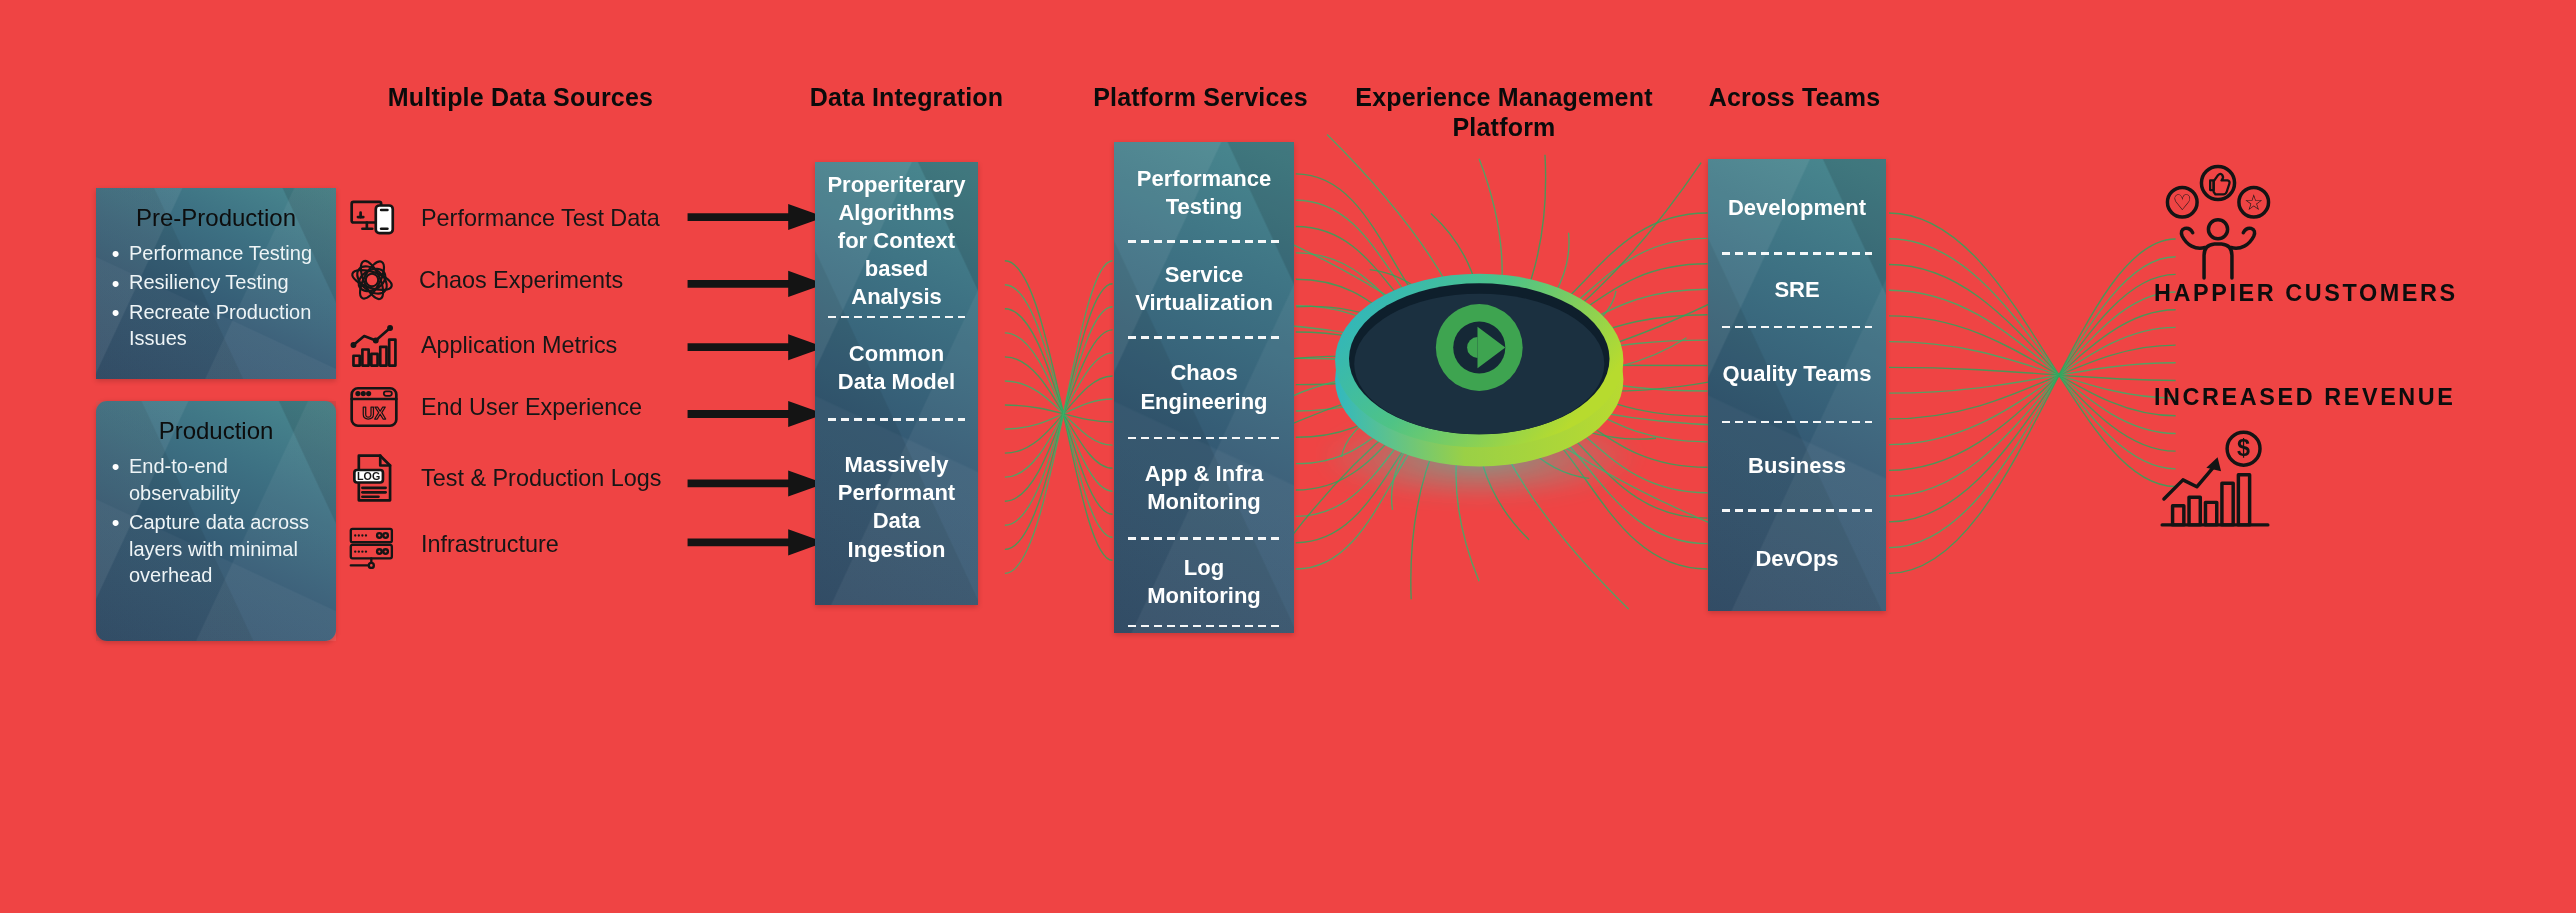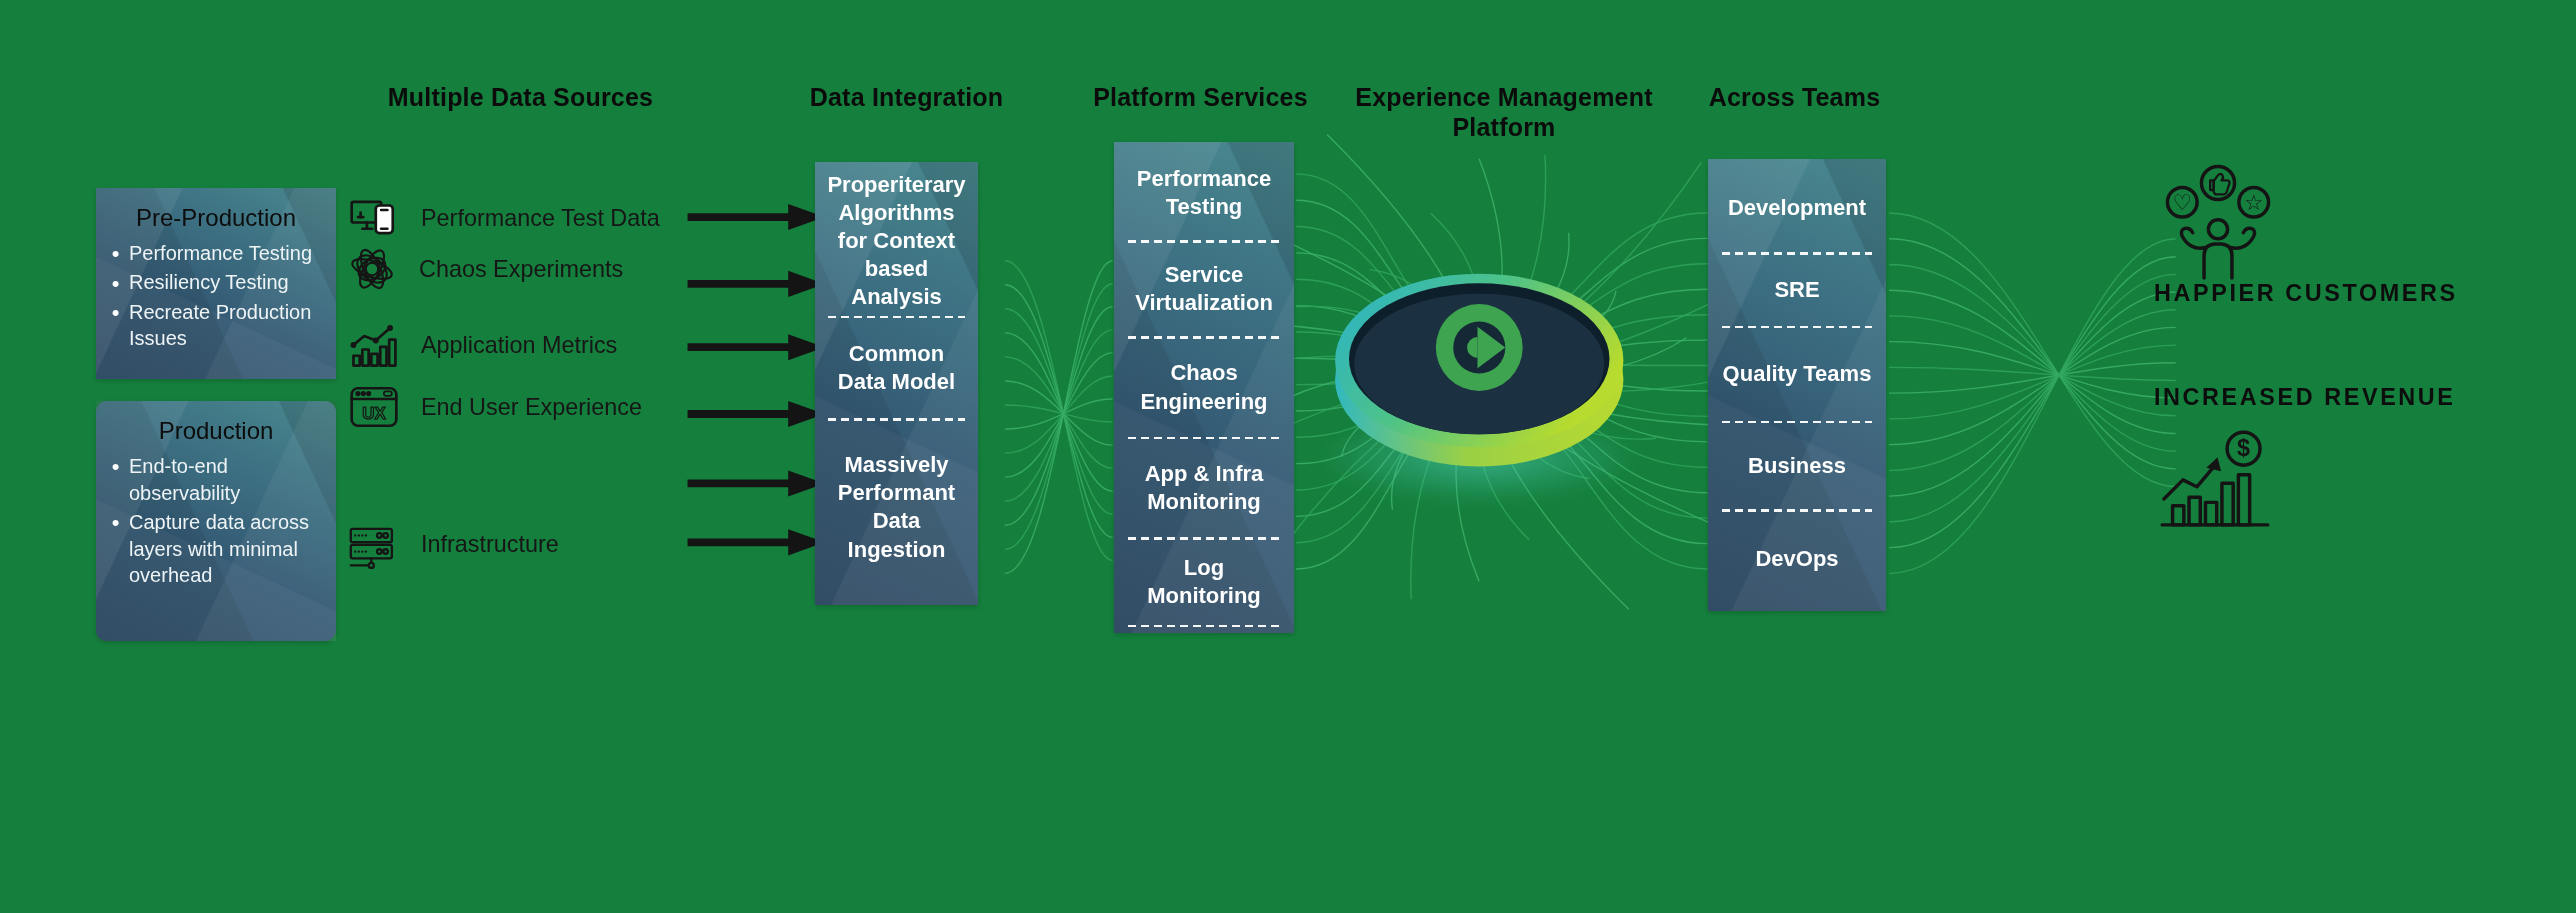--- a/index.html
+++ b/index.html
@@ -1,16 +1,16 @@
 <!DOCTYPE html>
 <html style="font-size:14px"><head>
 <meta charset="utf-8">
 <style>
   html,body{margin:0;padding:0;background:#fff;}
-  #canvas{position:relative;width:2576px;height:914px;background:#15803d;overflow:hidden;
+  #canvas{position:relative;width:2576px;height:914px;background:#ef4444;overflow:hidden;
           font-family:"Liberation Sans",sans-serif;color:#111;}
 
   
   .col-header{position:absolute;top:82px;font-weight:700;font-size:25px;line-height:1.2;
               color:#0b0b0b;text-align:center;letter-spacing:0.2px;}
 
   
   #flow-lines{position:absolute;left:0;top:0;z-index:1;}
 
   
@@ -174,21 +174,21 @@
         <line x1="20" y1="33" x2="20" y2="40"></line>
       <line x1="10" y1="27" x2="16" y2="27"></line>
         <line x1="13" y1="22" x2="13" y2="27"></line>
       <rect x="30" y="14" width="19" height="31" rx="4" fill="#fff"></rect>
         <line x1="36" y1="40" x2="43" y2="40"></line>
         <line x1="36" y1="19" x2="43" y2="19"></line>
     </svg>
     <span class="lbl">Performance Test Data</span>
   </div>
 
-  <div class="src-row" style="left:347px;top:244px;">
+  <div class="src-row" style="left:347px;top:255px;">
     <svg class="icon-svg" width="50" height="50" viewBox="0 0 56 56" fill="none" stroke="#151515" stroke-width="2.4" stroke-linecap="round">
       <ellipse cx="28" cy="28" rx="23" ry="9" transform="rotate(18 28 28)"></ellipse>
       <ellipse cx="28" cy="28" rx="23" ry="9" transform="rotate(66 28 28)"></ellipse>
       <ellipse cx="28" cy="28" rx="23" ry="9" transform="rotate(118 28 28)"></ellipse>
       <ellipse cx="28" cy="28" rx="19" ry="12" transform="rotate(40 28 28)"></ellipse>
       <ellipse cx="28" cy="28" rx="16" ry="11" transform="rotate(-30 28 28)"></ellipse>
       <circle cx="28" cy="28" r="7"></circle>
     </svg>
     <span class="lbl">Chaos Experiments</span>
   </div>
@@ -214,20 +214,32 @@
         <line x1="3" y1="19" x2="53" y2="19"></line>
       <circle cx="10" cy="13" r="1.4" fill="#151515"></circle>
         <circle cx="16" cy="13" r="1.4" fill="#151515"></circle>
         <circle cx="22" cy="13" r="1.4" fill="#151515"></circle>
       <rect x="39" y="10.5" width="9" height="5" rx="2.5" stroke-width="2"></rect>
       <text x="28" y="41" text-anchor="middle" font-family="Liberation Sans, sans-serif" font-size="19" font-weight="700" fill="none" stroke="#151515" stroke-width="1.4">UX</text>
     </svg>
     <span class="lbl">End User Experience</span>
   </div>
 
+  <div class="src-row" style="left:349px;top:453px;">
+    <svg class="icon-svg" width="50" height="50" viewBox="0 0 56 56" fill="none" stroke="#151515" stroke-width="3" stroke-linecap="round" stroke-linejoin="round">
+      <path d="M11,3 H35 L46,14 V53 H11 Z"></path>
+        <path d="M35,3 V14 H46"></path>
+      <rect x="6" y="19" width="32" height="14" rx="3" fill="#fff"></rect>
+      <text x="22" y="30.5" text-anchor="middle" font-family="Liberation Sans, sans-serif" font-size="12" font-weight="700" fill="#151515" stroke="none">LOG</text>
+      <line x1="15" y1="39" x2="41" y2="39"></line>
+        <line x1="15" y1="44" x2="41" y2="44"></line>
+        <line x1="15" y1="49" x2="33" y2="49"></line>
+    </svg>
+    <span class="lbl">Test &amp; Production Logs</span>
+  </div>
 
   <div class="src-row" style="left:349px;top:519px;">
     <svg class="icon-svg" width="50" height="50" viewBox="0 0 56 56" fill="none" stroke="#151515" stroke-width="2.6" stroke-linecap="round" stroke-linejoin="round">
       <rect x="2" y="11" width="46" height="15" rx="2"></rect>
         <rect x="2" y="29" width="46" height="15" rx="2"></rect>
       <line x1="7" y1="18.5" x2="7" y2="18.6"></line>
         <line x1="11" y1="18.5" x2="11" y2="18.6"></line>
         <line x1="15" y1="18.5" x2="15" y2="18.6"></line>
         <line x1="19" y1="18.5" x2="19" y2="18.6"></line>
       <line x1="7" y1="36.5" x2="7" y2="36.6"></line>

